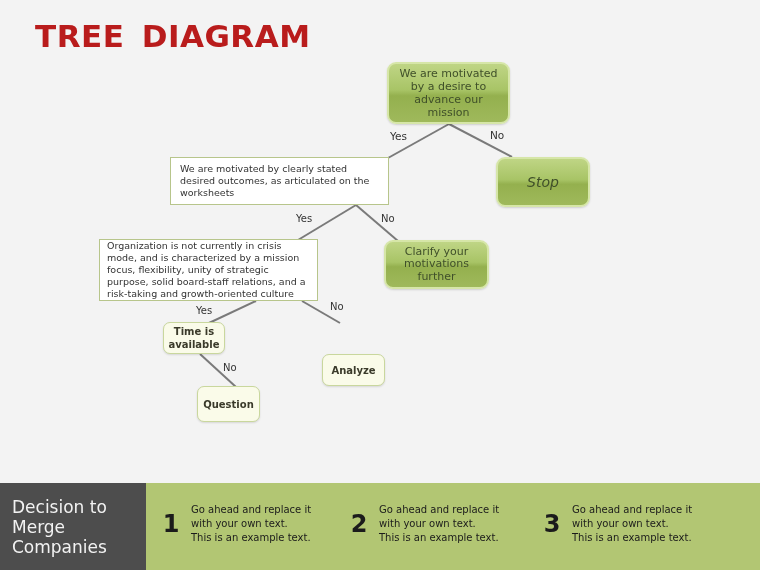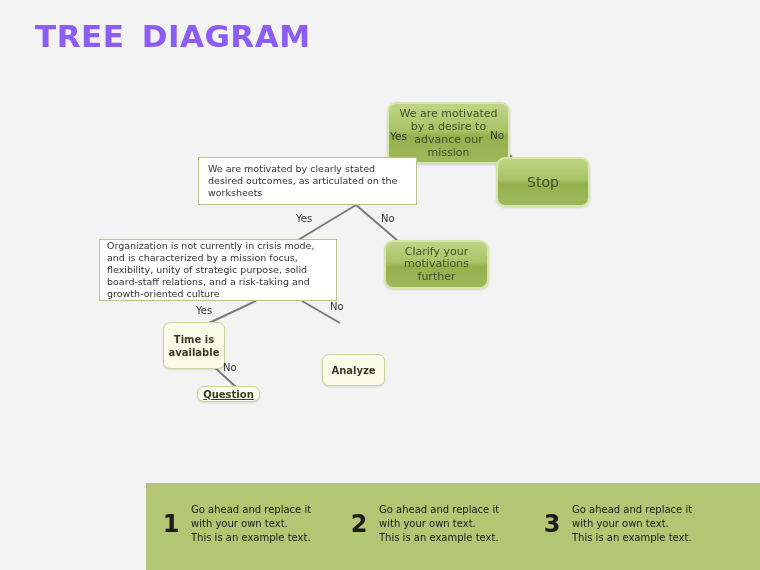--- a/index.html
+++ b/index.html
@@ -4,21 +4,21 @@
 <style>
   html, body { margin:0; padding:0; }
   body {
     width:760px; height:570px; position:relative; overflow:hidden;
     background:#f3f3f3;
     font-family:"DejaVu Sans", sans-serif;
   }
   .title {
     position:absolute; left:35px; top:18px;
     font-family:"DejaVu Sans", sans-serif;
-    font-weight:bold; font-size:31px; letter-spacing:0.5px; color:#8b5cf6;
+    font-weight:bold; font-size:31px; letter-spacing:0.5px; color:#b91c1c;
     word-spacing:6px;
   }
   svg.lines { position:absolute; left:0; top:0; }
   .node { position:absolute; box-sizing:border-box; display:flex; align-items:center; justify-content:center; text-align:center; }
   .green {
     background:linear-gradient(to bottom, #bfd585 0%, #a8c466 45%, #94b04e 55%, #9fb95b 100%);
     border:2px solid #d6e6a8; border-radius:9px; color:#40502a;
     box-shadow:0 1px 2px rgba(0,0,0,0.15);
   }
   .pale {
@@ -52,61 +52,62 @@
     <line x1="449" y1="124" x2="388" y2="158"></line>
     <line x1="449" y1="124" x2="512" y2="157"></line>
     <line x1="356" y1="205" x2="298" y2="240"></line>
     <line x1="356" y1="205" x2="398" y2="241"></line>
     <line x1="256" y1="301" x2="209" y2="323"></line>
     <line x1="302" y1="301" x2="340" y2="323"></line>
     <line x1="200" y1="354" x2="236" y2="387"></line>
   </g>
 </svg>
 
-<div class="node green" style="left:387px;top:62px;width:123px;height:62px;font-size:11px;line-height:13px;padding:0 8px;margin-top:40px;">
+<div class="node green" style="left:387px;top:62px;width:123px;height:62px;font-size:11px;line-height:13px;padding:0 8px;">
   <span>We are motivated by a desire to advance our mission</span>
 </div>
 <div class="lbl" style="left:390px;top:130px;">Yes</div>
 <div class="lbl" style="left:490px;top:129px;">No</div>
 
-<div class="node green" style="left:496px;top:157px;width:94px;height:50px;font-size:14px;">
+<div class="node green" style="left:496px;top:157px;width:94px;height:50px;font-size:14px;font-style:italic;">
   <span>Stop</span>
 </div>
 
-<div class="node rect" style="left:170px;top:157px;width:219px;height:48px;margin-left:28px;">
+<div class="node rect" style="left:170px;top:157px;width:219px;height:48px;">
   <span>We are motivated by clearly stated desired outcomes, as articulated on the worksheets</span>
 </div>
 <div class="lbl" style="left:296px;top:213px;font-size:10px;">Yes</div>
 <div class="lbl" style="left:381px;top:213px;font-size:10px;">No</div>
 
 <div class="node green" style="left:384px;top:240px;width:105px;height:49px;font-size:11px;line-height:12.5px;padding:0 14px;">
   <span>Clarify your motivations further</span>
 </div>
 
-<div class="node rect" style="left:99px;top:239px;width:238px;height:62px;padding:12px 7px;">
+<div class="node rect" style="left:99px;top:239px;width:219px;height:62px;padding:12px 7px;">
   <span>Organization is not currently in crisis mode, and is characterized by a mission focus, flexibility, unity of strategic purpose, solid board-staff relations, and a risk-taking and growth-oriented culture</span>
 </div>
 <div class="lbl" style="left:196px;top:305px;font-size:10px;">Yes</div>
 <div class="lbl" style="left:330px;top:301px;font-size:10px;">No</div>
 
-<div class="node pale" style="left:163px;top:322px;width:62px;height:47px;">
+<div class="node pale" style="left:163px;top:322px;width:62px;height:32px;">
   <span>Time is available</span>
 </div>
 
 <div class="node pale" style="left:322px;top:322px;width:63px;height:32px;margin-top:32px;">
   <span>Analyze</span>
 </div>
 
 <div class="lbl" style="left:223px;top:362px;font-size:10px;">No</div>
 
-<div class="node pale" style="left:197px;top:386px;width:63px;height:16px;text-decoration:underline;">
+<div class="node pale" style="left:197px;top:386px;width:63px;height:36px;">
   <span>Question</span>
 </div>
 
 <div class="footer">
+  <div class="footer-left">Decision to Merge Companies</div>
   <div class="footer-right">
     <div class="step" style="left:12px;">
       <div class="step-num">1</div>
       <div class="step-text">Go ahead and replace it
 with your own text.
 This is an example text.</div>
     </div>
     <div class="step" style="left:200px;">
       <div class="step-num">2</div>
       <div class="step-text">Go ahead and replace it

